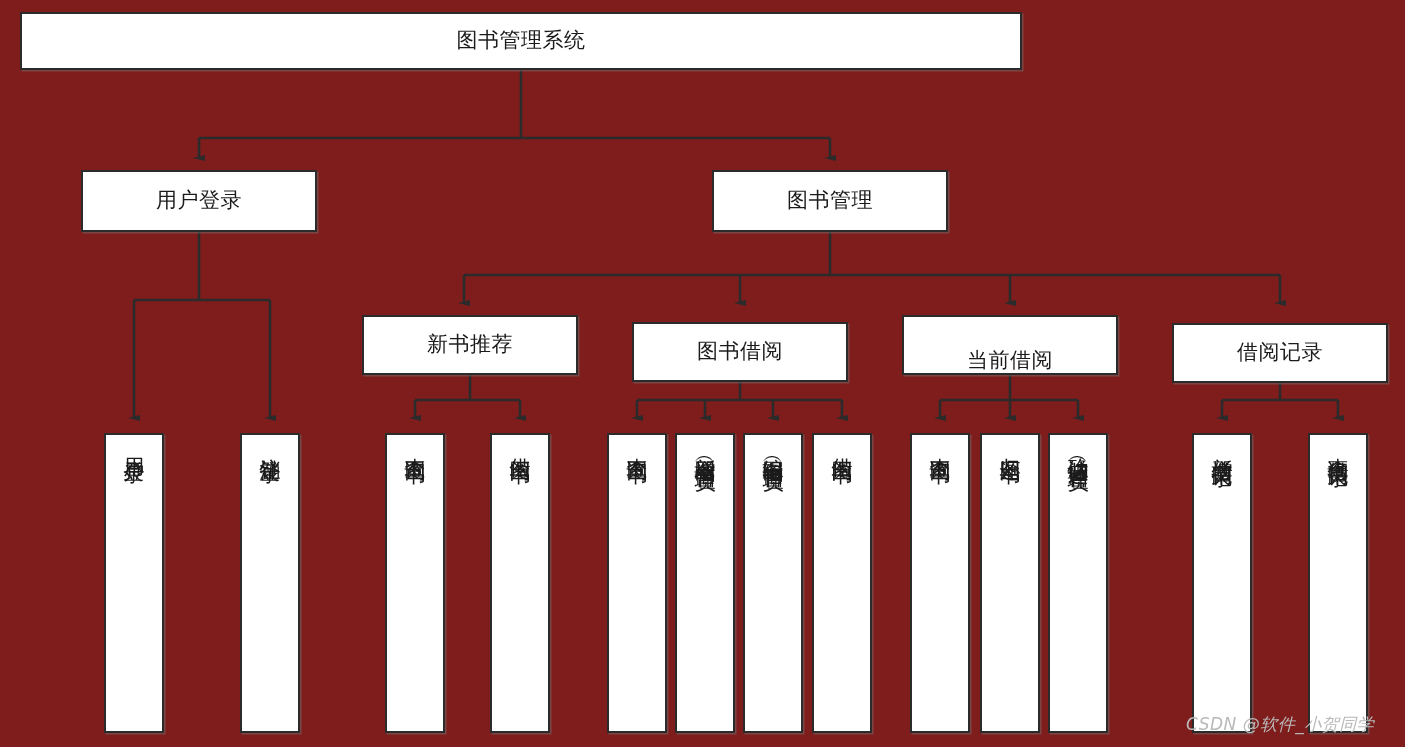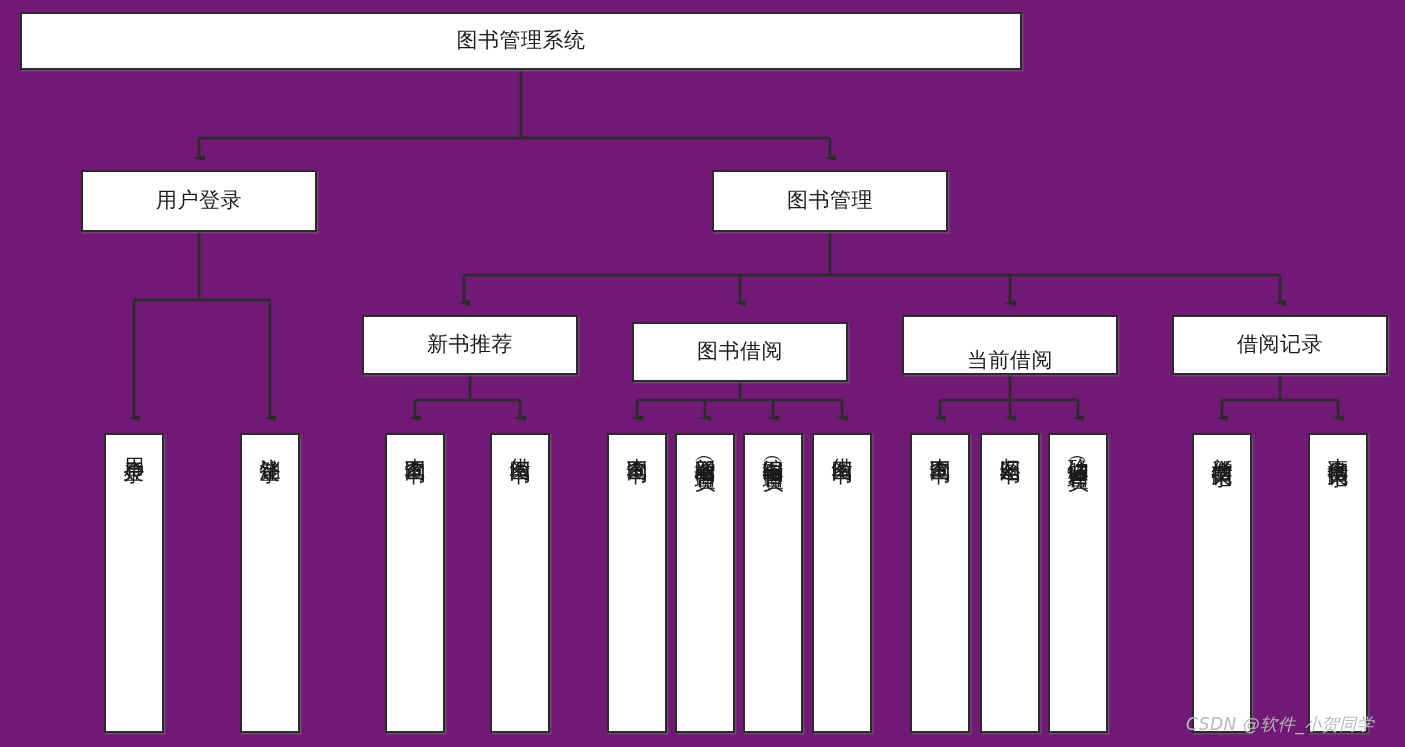--- a/index.html
+++ b/index.html
@@ -10,21 +10,21 @@
   body {
     width: 1405px;
     height: 747px;
     overflow: hidden;
     font-family: "DejaVu Sans", "Liberation Sans", sans-serif;
   }
   #diagram-root {
     position: relative;
     width: 1405px;
     height: 747px;
-    background: #701a75;
+    background: #7f1d1d;
   }
   svg#flow-svg {
     position: absolute;
     left: 0;
     top: 0;
     width: 1405px;
     height: 747px;
   }
   .node-box {
     position: absolute;
@@ -142,21 +142,21 @@
 
   <div class="node-box" style="left:362px; top:315px; width:216px; height:60px;">
     <span class="node-label-h">新书推荐</span>
   </div>
   <div class="node-box" style="left:632px; top:322px; width:216px; height:60px;">
     <span class="node-label-h">图书借阅</span>
   </div>
   <div class="node-box" style="left:902px; top:315px; width:216px; height:60px;align-items:flex-end;">
     <span class="node-label-h">当前借阅</span>
   </div>
-  <div class="node-box" style="left:1172px; top:315px; width:216px; height:60px;">
+  <div class="node-box" style="left:1172px; top:323px; width:216px; height:60px;">
     <span class="node-label-h">借阅记录</span>
   </div>
 
   <div class="node-box vertical" style="left:104px; top:433px; width:60px; height:300px;">
     <span class="node-label-v">用户登录</span>
   </div>
   <div class="node-box vertical" style="left:240px; top:433px; width:60px; height:300px;">
     <span class="node-label-v">注销登录</span>
   </div>
 

